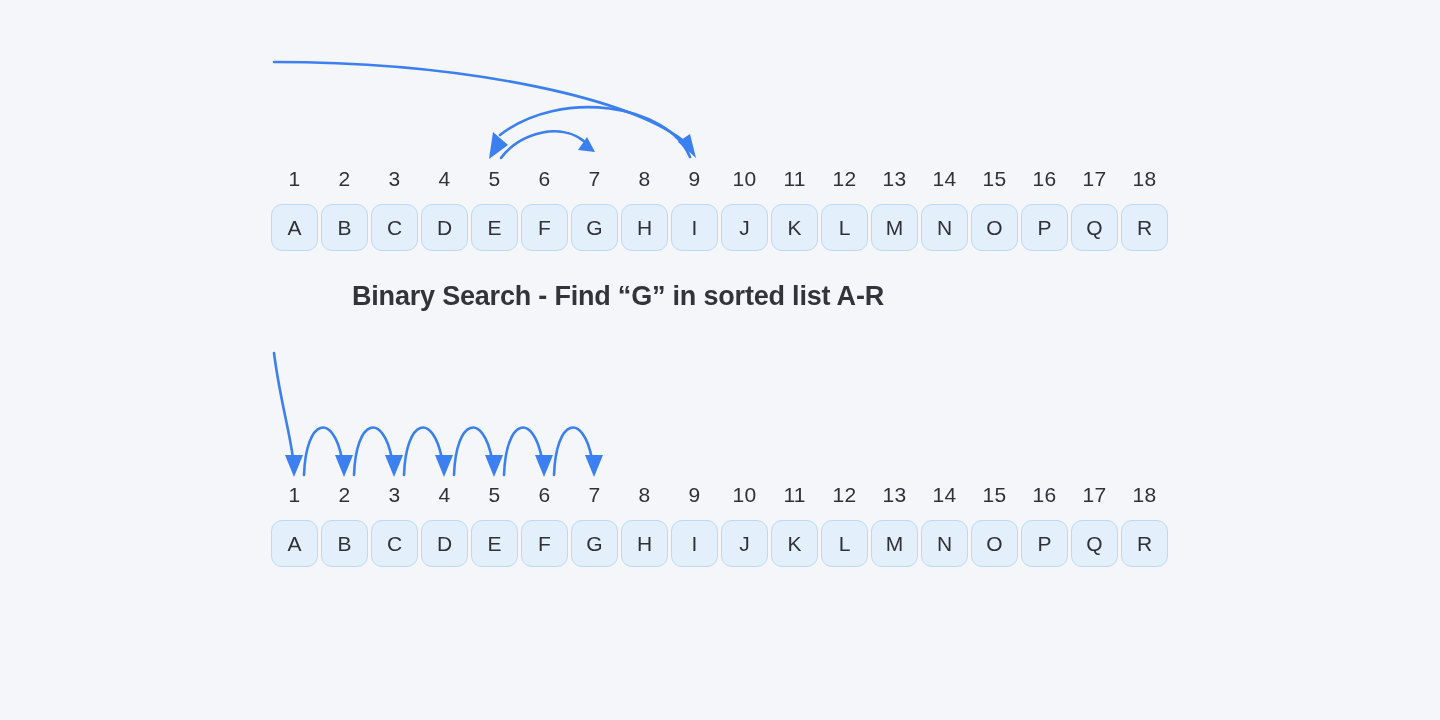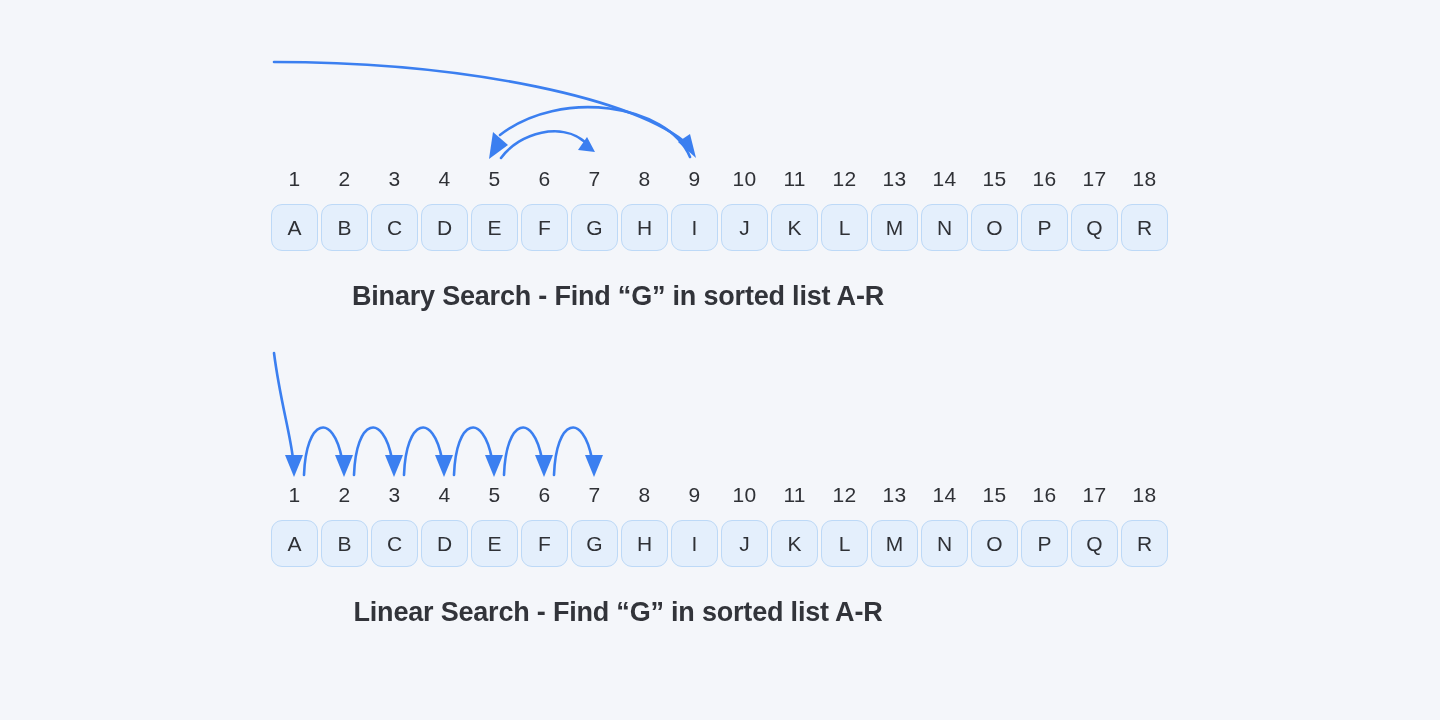--- a/index.html
+++ b/index.html
@@ -232,15 +232,14 @@
         <div class="box">K</div>
         <div class="box">L</div>
         <div class="box">M</div>
         <div class="box">N</div>
         <div class="box">O</div>
         <div class="box">P</div>
         <div class="box">Q</div>
         <div class="box">R</div>
       </div>
   </div>
-  <div class="caption" id="linear-caption">Linear Search - Find “G” in sorted list A-R</div>
 
 </div>
 
 </body></html>

